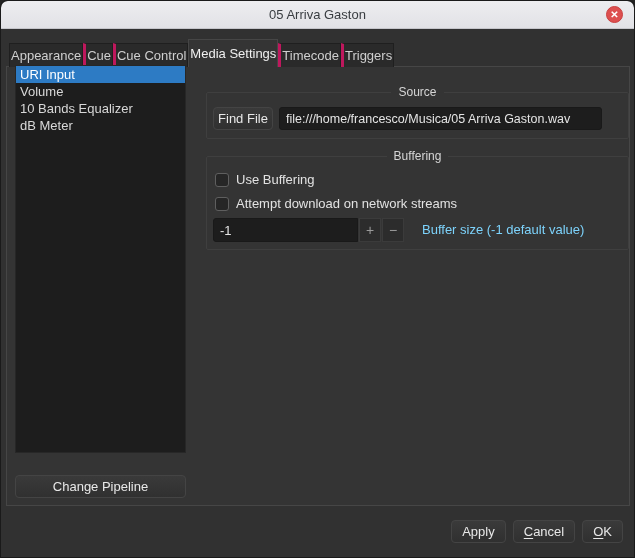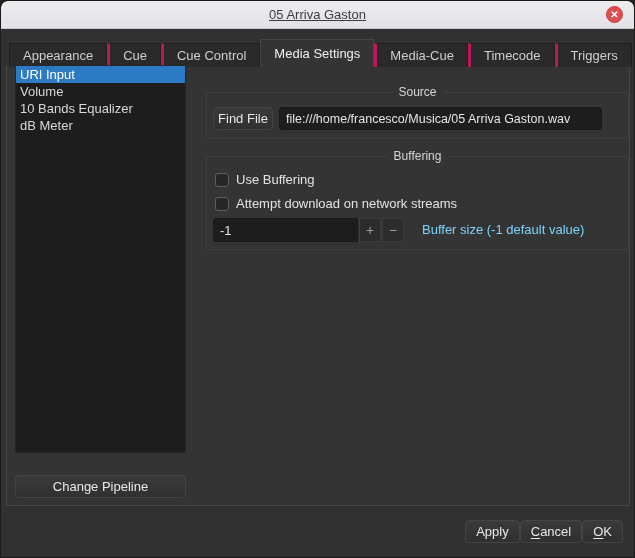--- a/index.html
+++ b/index.html
@@ -15,42 +15,42 @@
   
   .titlebar {
     position:absolute; top:0; left:0; right:0; height:28px;
     background:linear-gradient(180deg,#ededf0,#e2e2e6);
     border-bottom:1px solid #c6c6cb;
     border-radius:7px 7px 0 0;
   }
   .titlebar .title {
     position:absolute; left:0; right:0; top:0; height:28px;
     line-height:28px; text-align:center;
-    color:#393d41; font-size:13px;text-decoration:underline;
+    color:#393d41; font-size:13px;
   }
   .close-btn {
     position:absolute; top:5px; right:11px; width:17px; height:17px;
     border-radius:50%;
     background:radial-gradient(circle at 40% 35%, #e express06262, #d84a4a);
     background:#dd4f4f;
     border:1px solid #c84040;
     color:#fff; font-size:10px; font-weight:bold;
     line-height:15px; text-align:center; cursor:pointer;
   }
   
   .notebook {
     position:absolute; left:5px; top:65px; width:624px; height:440px;
     background:#343434; border:1px solid #464646;
   }
   .tabbar {
     position:absolute; left:8px; top:38px; height:28px;
     display:flex; align-items:flex-end; z-index:3;
   }
   .tab {
-    height:24px; line-height:23px; padding:0 13px;
+    height:24px; line-height:23px; padding:0 1px;
     background:#2a2a2a; border:1px solid #1f1f1f; border-bottom:none;
     color:#cfcfcf; margin-right:0; cursor:pointer; white-space:nowrap;
   }
   .tab + .tab { border-left:3px solid #be185d; margin-left:0; }
   .tab.active {
     height:28px; line-height:27px;
     background:#343434; border:1px solid #464646; border-bottom:none;
     color:#f0f0f0; position:relative; z-index:4;
   }
   
@@ -110,21 +110,21 @@
   }
   .spin-btn {
     position:absolute; top:61px; width:22px; height:24px;
     background:#2c2c2c; border:1px solid #3b3b3b;
     color:#9a9a9a; font-size:14px; line-height:22px; text-align:center; cursor:pointer;
   }
   .spin-plus { left:152px; } .spin-minus { left:175px; }
   .buffer-label { position:absolute; left:215px; top:65px; color:#7dd3fc; white-space:nowrap; }
   
   .actions {
-    position:absolute; right:11px; bottom:14px; display:flex; z-index:5;padding-left:12px;
+    position:absolute; right:11px; bottom:14px; display:flex; gap:7px; z-index:5;padding-left:12px;
   }
   .actions .btn { width:auto; padding:0 10px; height:23px; }
   .mn { text-decoration:underline; text-underline-offset:2px; }
 </style>
 </head>
 <body>
 
 <div class="window">
 
   <div class="titlebar">
@@ -132,21 +132,20 @@
     <div class="close-btn">✕</div>
   </div>
 
   <div class="notebook"></div>
 
   <div class="tabbar">
     <div class="tab">Appearance</div>
     <div class="tab">Cue</div>
     <div class="tab">Cue Control</div>
     <div class="tab active">Media Settings</div>
-    <div class="tab">Media-Cue</div>
     <div class="tab">Timecode</div>
     <div class="tab">Triggers</div>
   </div>
 
   <div class="side-list">
     <div class="side-item selected">URI Input</div>
     <div class="side-item">Volume</div>
     <div class="side-item">10 Bands Equalizer</div>
     <div class="side-item">dB Meter</div>
   </div>

